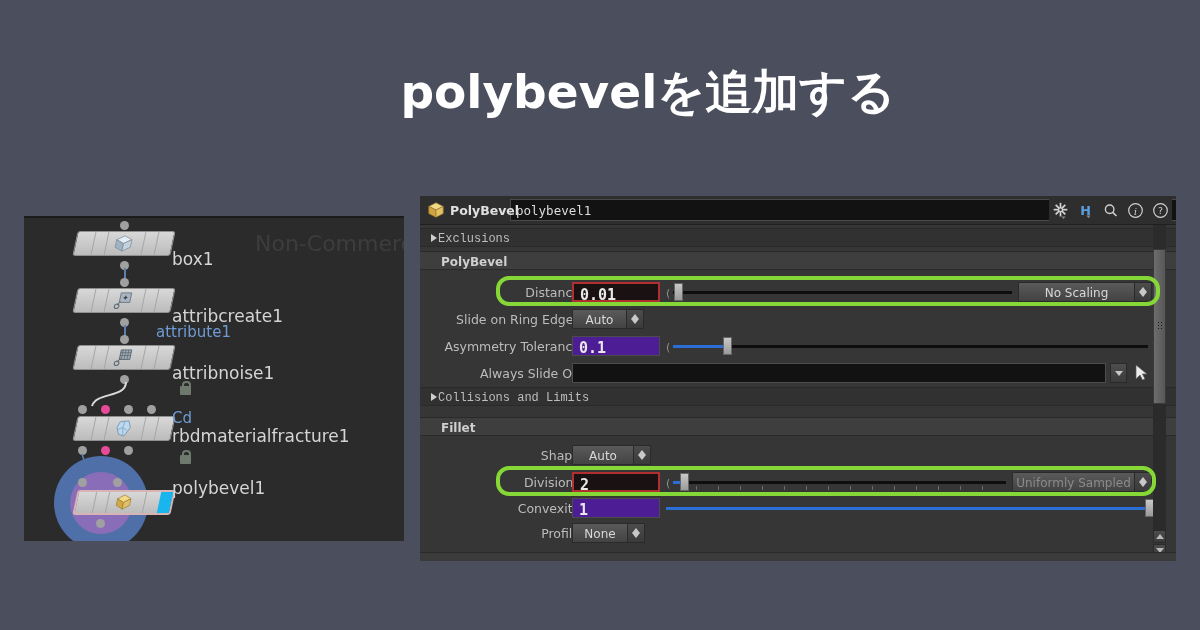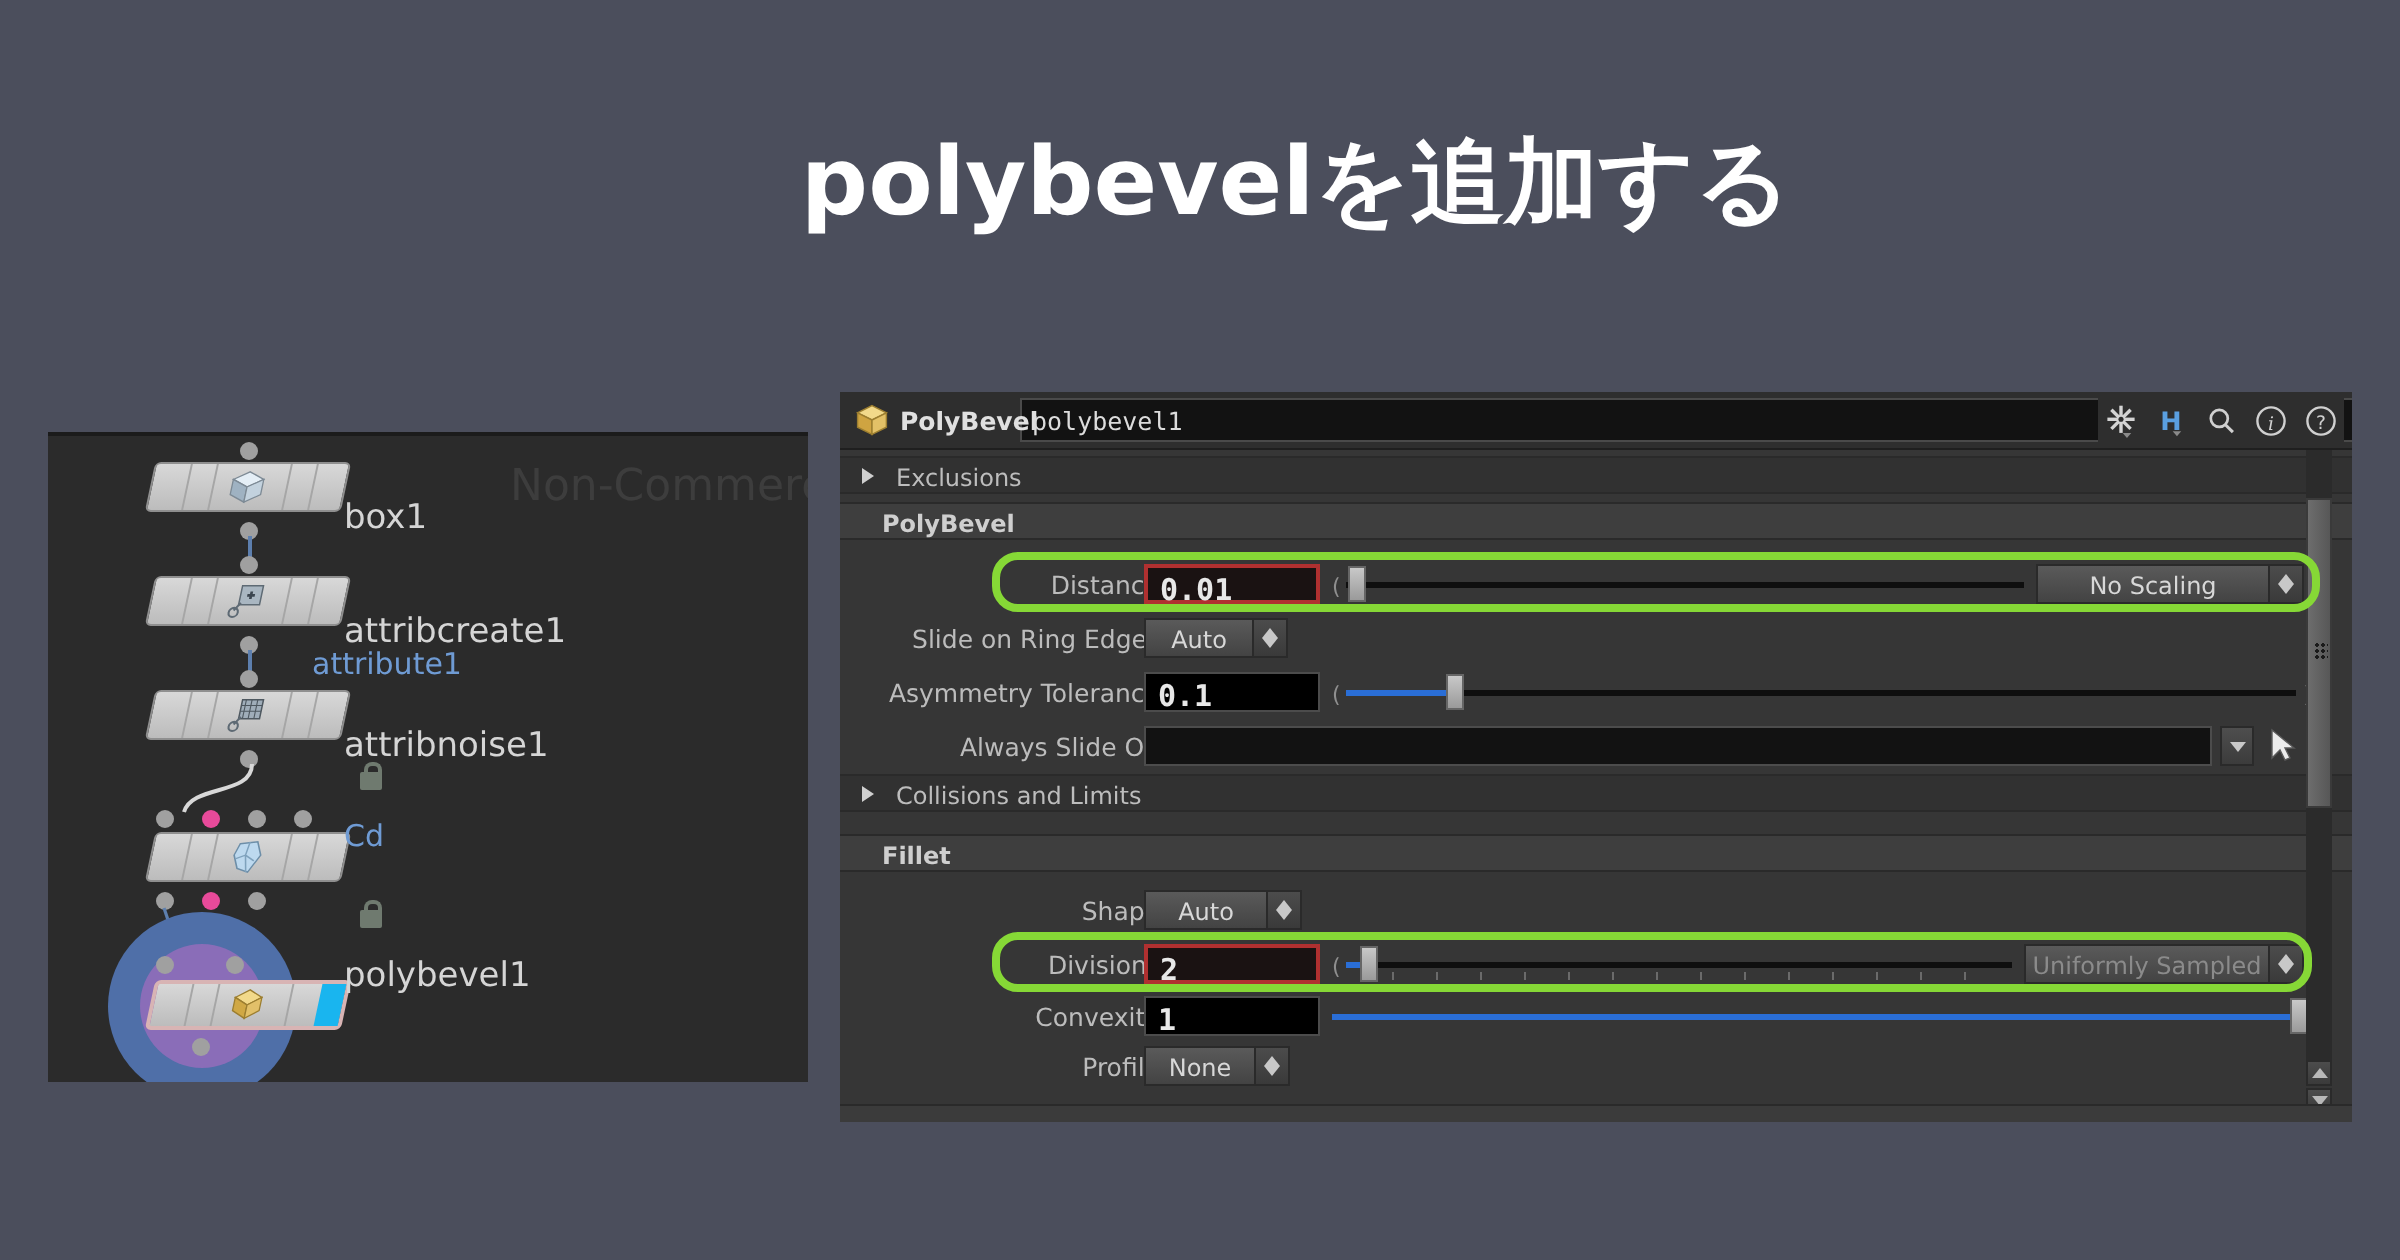--- a/index.html
+++ b/index.html
@@ -206,21 +206,21 @@
     background: #3e3e3e;
     border-top: 1px solid #2a2a2a;
     border-bottom: 1px solid #2a2a2a;
     box-sizing: border-box;
   }
   .section-bar.collapsed { background: #313131; }
   .section-bar .sec-label {
     position: absolute; top: 3px;
     color: #cfcfcf; font-size: 12px;
   }
-  .section-bar.collapsed .sec-label { left: 28px; color: #bdbdbd; font-weight: normal; }
+  .section-bar.collapsed .sec-label { left: 18px; color: #bdbdbd; font-weight: normal; font-family: Liberation Mono, monospace; }
   .section-bar.open .sec-label { left: 21px; font-weight: bold; }
   .tri {
     position: absolute;
     left: 11px; top: 5px;
     width: 0; height: 0;
     border-left: 6px solid #cfcfcf;
     border-top: 4px solid transparent;
     border-bottom: 4px solid transparent;
   }
 
@@ -229,21 +229,21 @@
     position: absolute;
     right: 0; top: 5px;
     color: #bcbcbc;
     font-size: 12.5px;
     text-align: right;
     white-space: nowrap;
   }
   .pfield {
     position: absolute;
     height: 20px;
-    background: #000000;
+    background: #4c1d95;
     border: 1px solid #4c4c4c;
     box-sizing: border-box;
   }
   .pfield.redbox { border: 2px solid #b03030; background: #1a1212; }
   .pfield .val {
     position: absolute;
     left: 6px; top: 2px;
     color: #e8e8e8;
     font-family: "DejaVu Sans Mono", "Liberation Mono", monospace;
     font-size: 15px;
@@ -477,20 +477,21 @@
     <div class="stripe" style="left:17px;"></div>
     <div class="stripe" style="left:30px;"></div>
     <div class="stripe" style="left:67px;"></div>
     <div class="stripe" style="left:80px;"></div>
     <svg class="nodeicon" viewBox="0 0 20 20">
       <polygon points="5,3 14,2 17,9 12,18 6,16 3,9" fill="#bdd9ef" stroke="#6d8ea8" stroke-width="0.8"></polygon>
       <path d="M10 2 L9 9 L14 12 M9 9 L4 11 M9 9 L11 18" stroke="#7fa2bd" stroke-width="0.8" fill="none"></path>
     </svg>
   </div>
   <div class="node-sublabel" style="left:148px; top:193px;">Cd</div>
+  <div class="node-label" style="left:148px; top:210px;">rbdmaterialfracture1</div>
   <div class="lock" style="left:156px; top:239px;"></div>
   <div class="dot" style="left:54px; top:230px;"></div>
   <div class="dot pink" style="left:77px; top:230px;"></div>
   <div class="dot" style="left:100px; top:230px;"></div>
   <svg style="position:absolute; left:54px; top:236px; width:30px; height:30px;">
     <path d="M4 2 L 12 26" stroke="#5d7fae" stroke-width="1.6" fill="none"></path>
   </svg>
 
   <div class="halo-outer" style="left:30px; top:240px;"></div>
   <div class="halo-inner" style="left:46px; top:256px;"></div>

